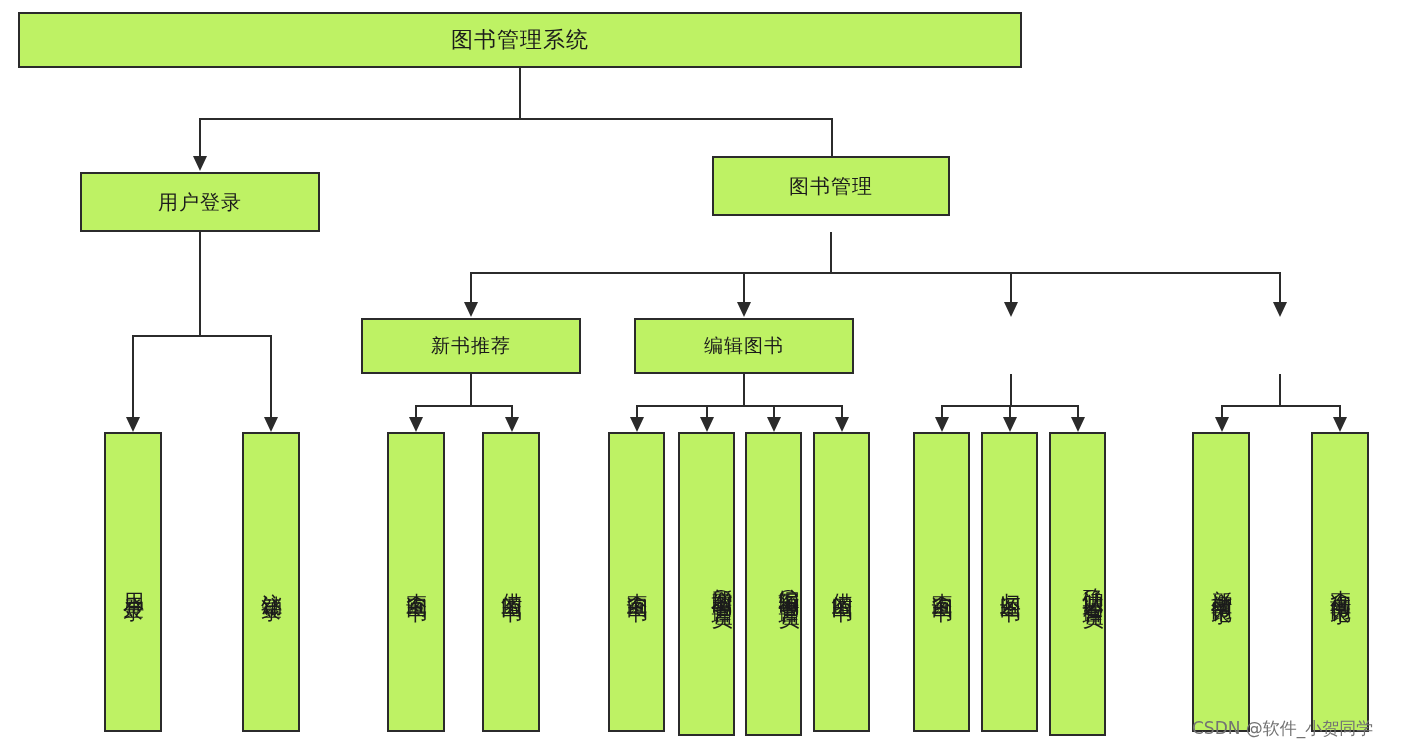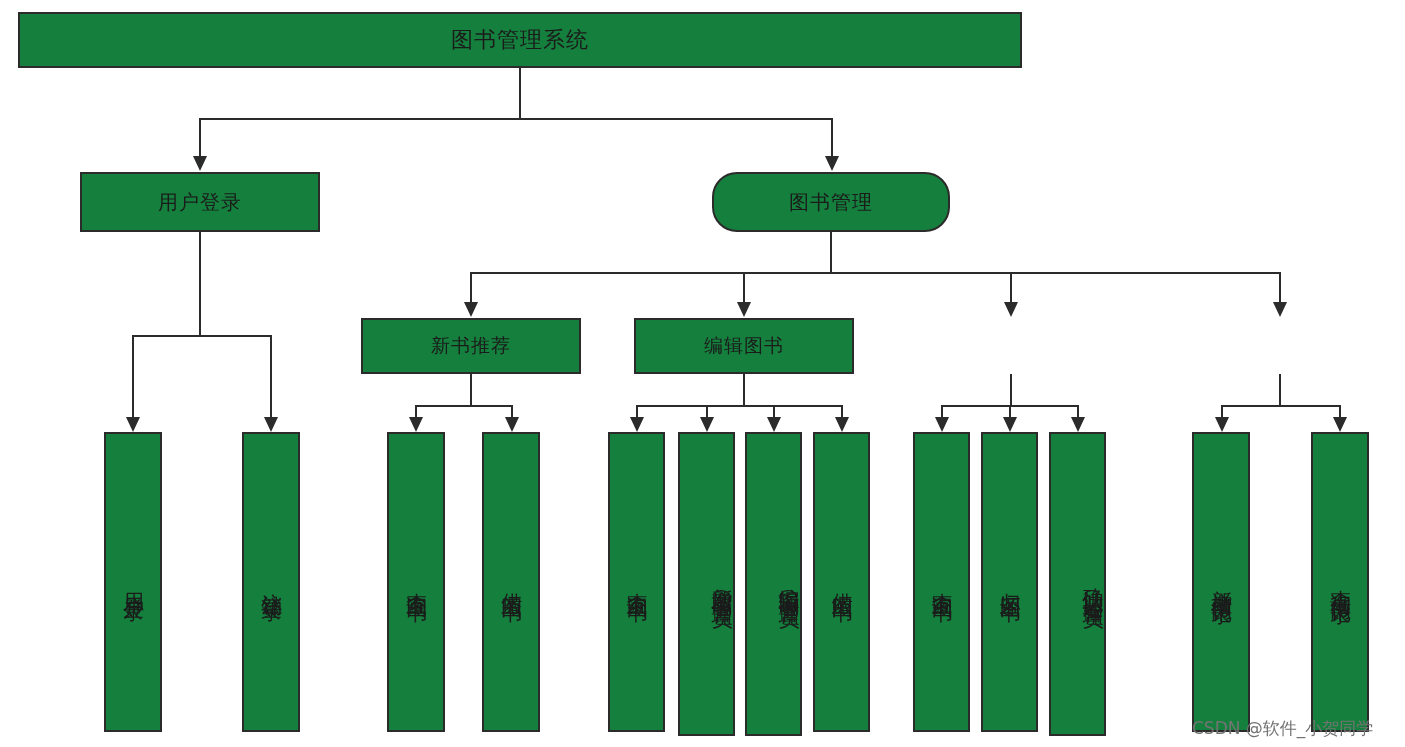--- a/index.html
+++ b/index.html
@@ -8,21 +8,21 @@
     background:#ffffff;
     font-family:"DejaVu Sans","Liberation Sans",sans-serif;
     overflow:hidden;
   }
   #stage{position:relative;width:1405px;height:747px;}
 
   
   .node{
     position:absolute;
     box-sizing:border-box;
-    background:#15803d;
+    background:#bef264;
     border:2px solid #2b2b2b;
     display:flex;
     align-items:center;
     justify-content:center;
     color:#1b1b1b;
     letter-spacing:1px;
   }
   .node.root{font-size:22px;}
   .node.lvl1{font-size:20px;}
   .node.lvl2{font-size:19px;font-family:Liberation Mono, monospace;}
@@ -73,21 +73,21 @@
   <div class="vline" style="left:519px;top:68px;height:50px;"></div>
   <div class="hline" style="left:199px;top:118px;width:634px;"></div>
   <div class="vline" style="left:199px;top:118px;height:38px;"></div>
   <div class="arrow" style="left:193px;top:156px;"></div>
   <div class="vline" style="left:831px;top:118px;height:38px;"></div>
   <div class="arrow" style="left:825px;top:156px;"></div>
 
   <div class="node lvl1" style="left:80px;top:172px;width:240px;height:60px;">
     <span>用户登录</span>
   </div>
-  <div class="node lvl1" style="left:712px;top:172px;width:238px;height:60px;border-radius:25px;">
+  <div class="node lvl1" style="left:712px;top:156px;width:238px;height:60px;">
     <span>图书管理</span>
   </div>
 
   <div class="vline" style="left:199px;top:232px;height:103px;"></div>
   <div class="hline" style="left:132px;top:335px;width:140px;"></div>
   <div class="vline" style="left:132px;top:335px;height:82px;"></div>
   <div class="arrow" style="left:126px;top:417px;"></div>
   <div class="vline" style="left:270px;top:335px;height:82px;"></div>
   <div class="arrow" style="left:264px;top:417px;"></div>
 

